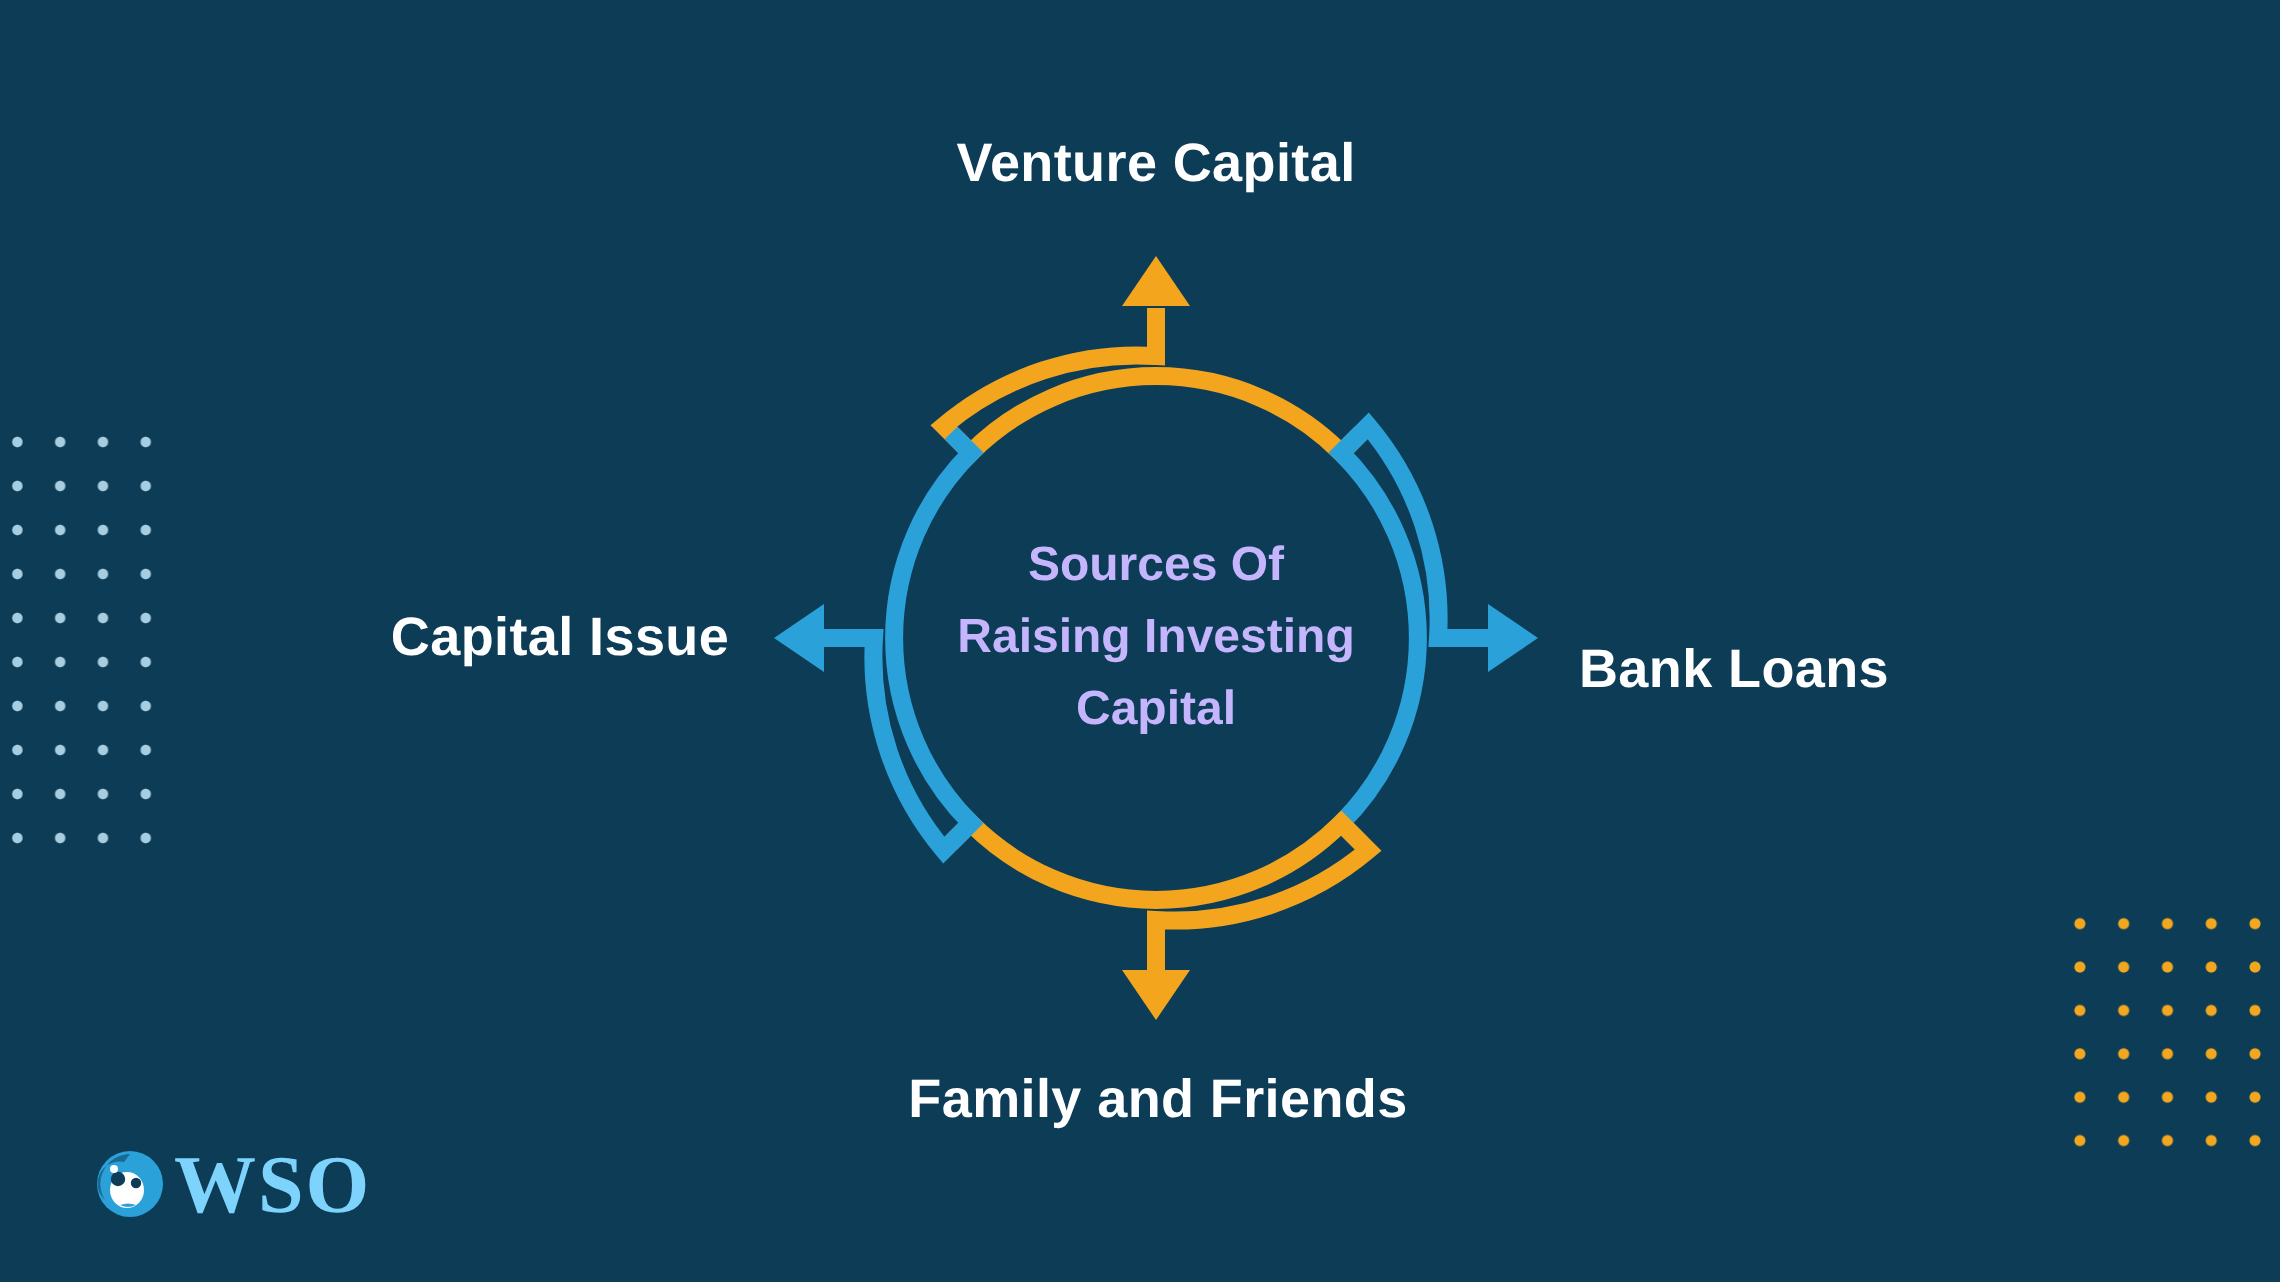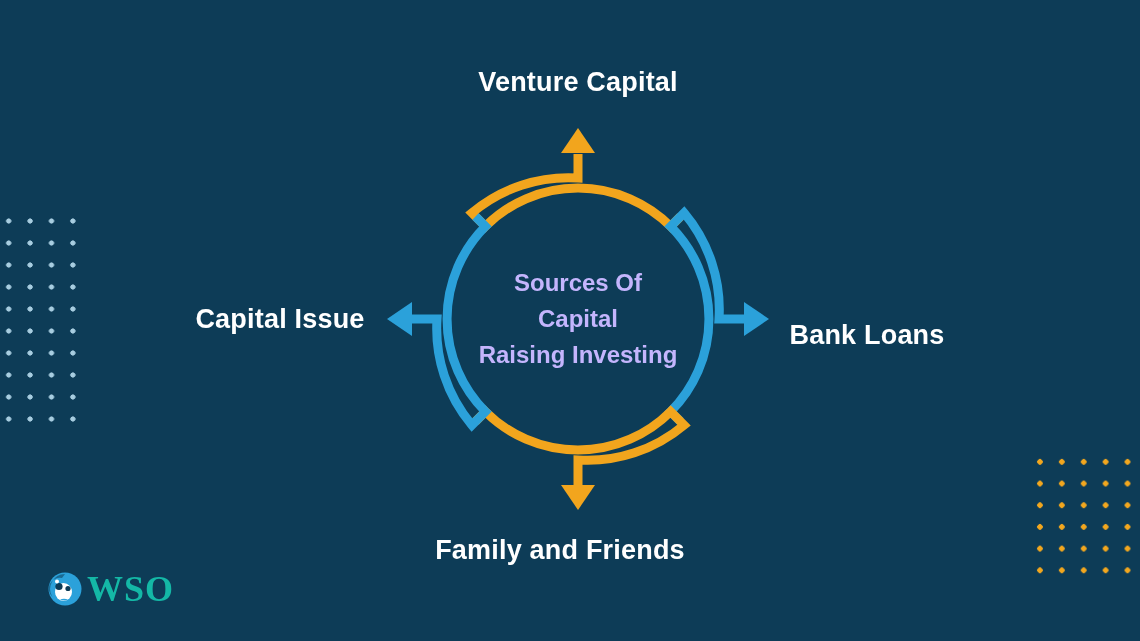--- a/index.html
+++ b/index.html
@@ -60,21 +60,21 @@
     position: absolute;
     transform: translate(-50%, -50%);
     color: #ffffff;
     font-size: 27px;
     font-weight: 700;
     white-space: nowrap;
     letter-spacing: 0.2px;
   }
   .label-top    { left: 578px; top: 82px;  }
   .label-right  { left: 867px; top: 335px; }
-  .label-bottom { left: 560px; top: 550px; }
+  .label-bottom { left: 579px; top: 550px; }
   .label-left   { left: 280px; top: 319px; }
   
   .center-text {
     position: absolute;
     left: 578px;
     top: 319px;
     transform: translate(-50%, -50%);
     color: #c4b5fd;
     font-size: 24px;
     font-weight: 700;
@@ -85,24 +85,24 @@
   
   .logo {
     position: absolute;
     left: 48px;
     top: 568px;
     display: flex;
     align-items: center;
     gap: 5px;
   }
   .logo-text {
-    color: #14b8a6;
+    color: #7dd3fc;
     font-family: "Liberation Serif", serif;
     font-weight: 700;
-    font-size: 36px;
+    font-size: 41px;
     letter-spacing: 1px;
   }
 </style>
 </head>
 <body>
 
 <div class="canvas">
 
   <div class="dots dots-left"></div>
   <div class="dots dots-right"></div>
@@ -122,22 +122,22 @@
     <polygon class="head blue" points="387,319 412,302 412,336"></polygon>
   </svg>
 
   <div class="label label-top">Venture Capital</div>
   <div class="label label-right">Bank Loans</div>
   <div class="label label-bottom">Family and Friends</div>
   <div class="label label-left">Capital Issue</div>
 
   <div class="center-text">
     <div>Sources Of</div>
+    <div>Raising Investing</div>
     <div>Capital</div>
-    <div>Raising Investing</div>
   </div>
 
   <div class="logo">
     <svg width="34" height="34" viewBox="0 0 34 34">
       <circle cx="17" cy="17" r="16.5" fill="#2ba1da"></circle>
       <path d="M 17 2 A 15 15 0 0 0 4.5 25 A 11 11 0 0 1 14 6 Z" fill="#0d3c57" opacity="0.55"></path>
       <ellipse cx="15.5" cy="20" rx="8.5" ry="9" fill="#ffffff"></ellipse>
       <circle cx="11" cy="14.5" r="3.6" fill="#0d3c57"></circle>
       <circle cx="20" cy="16.5" r="2.6" fill="#0d3c57"></circle>
       <circle cx="9" cy="9.5" r="2" fill="#ffffff"></circle>

